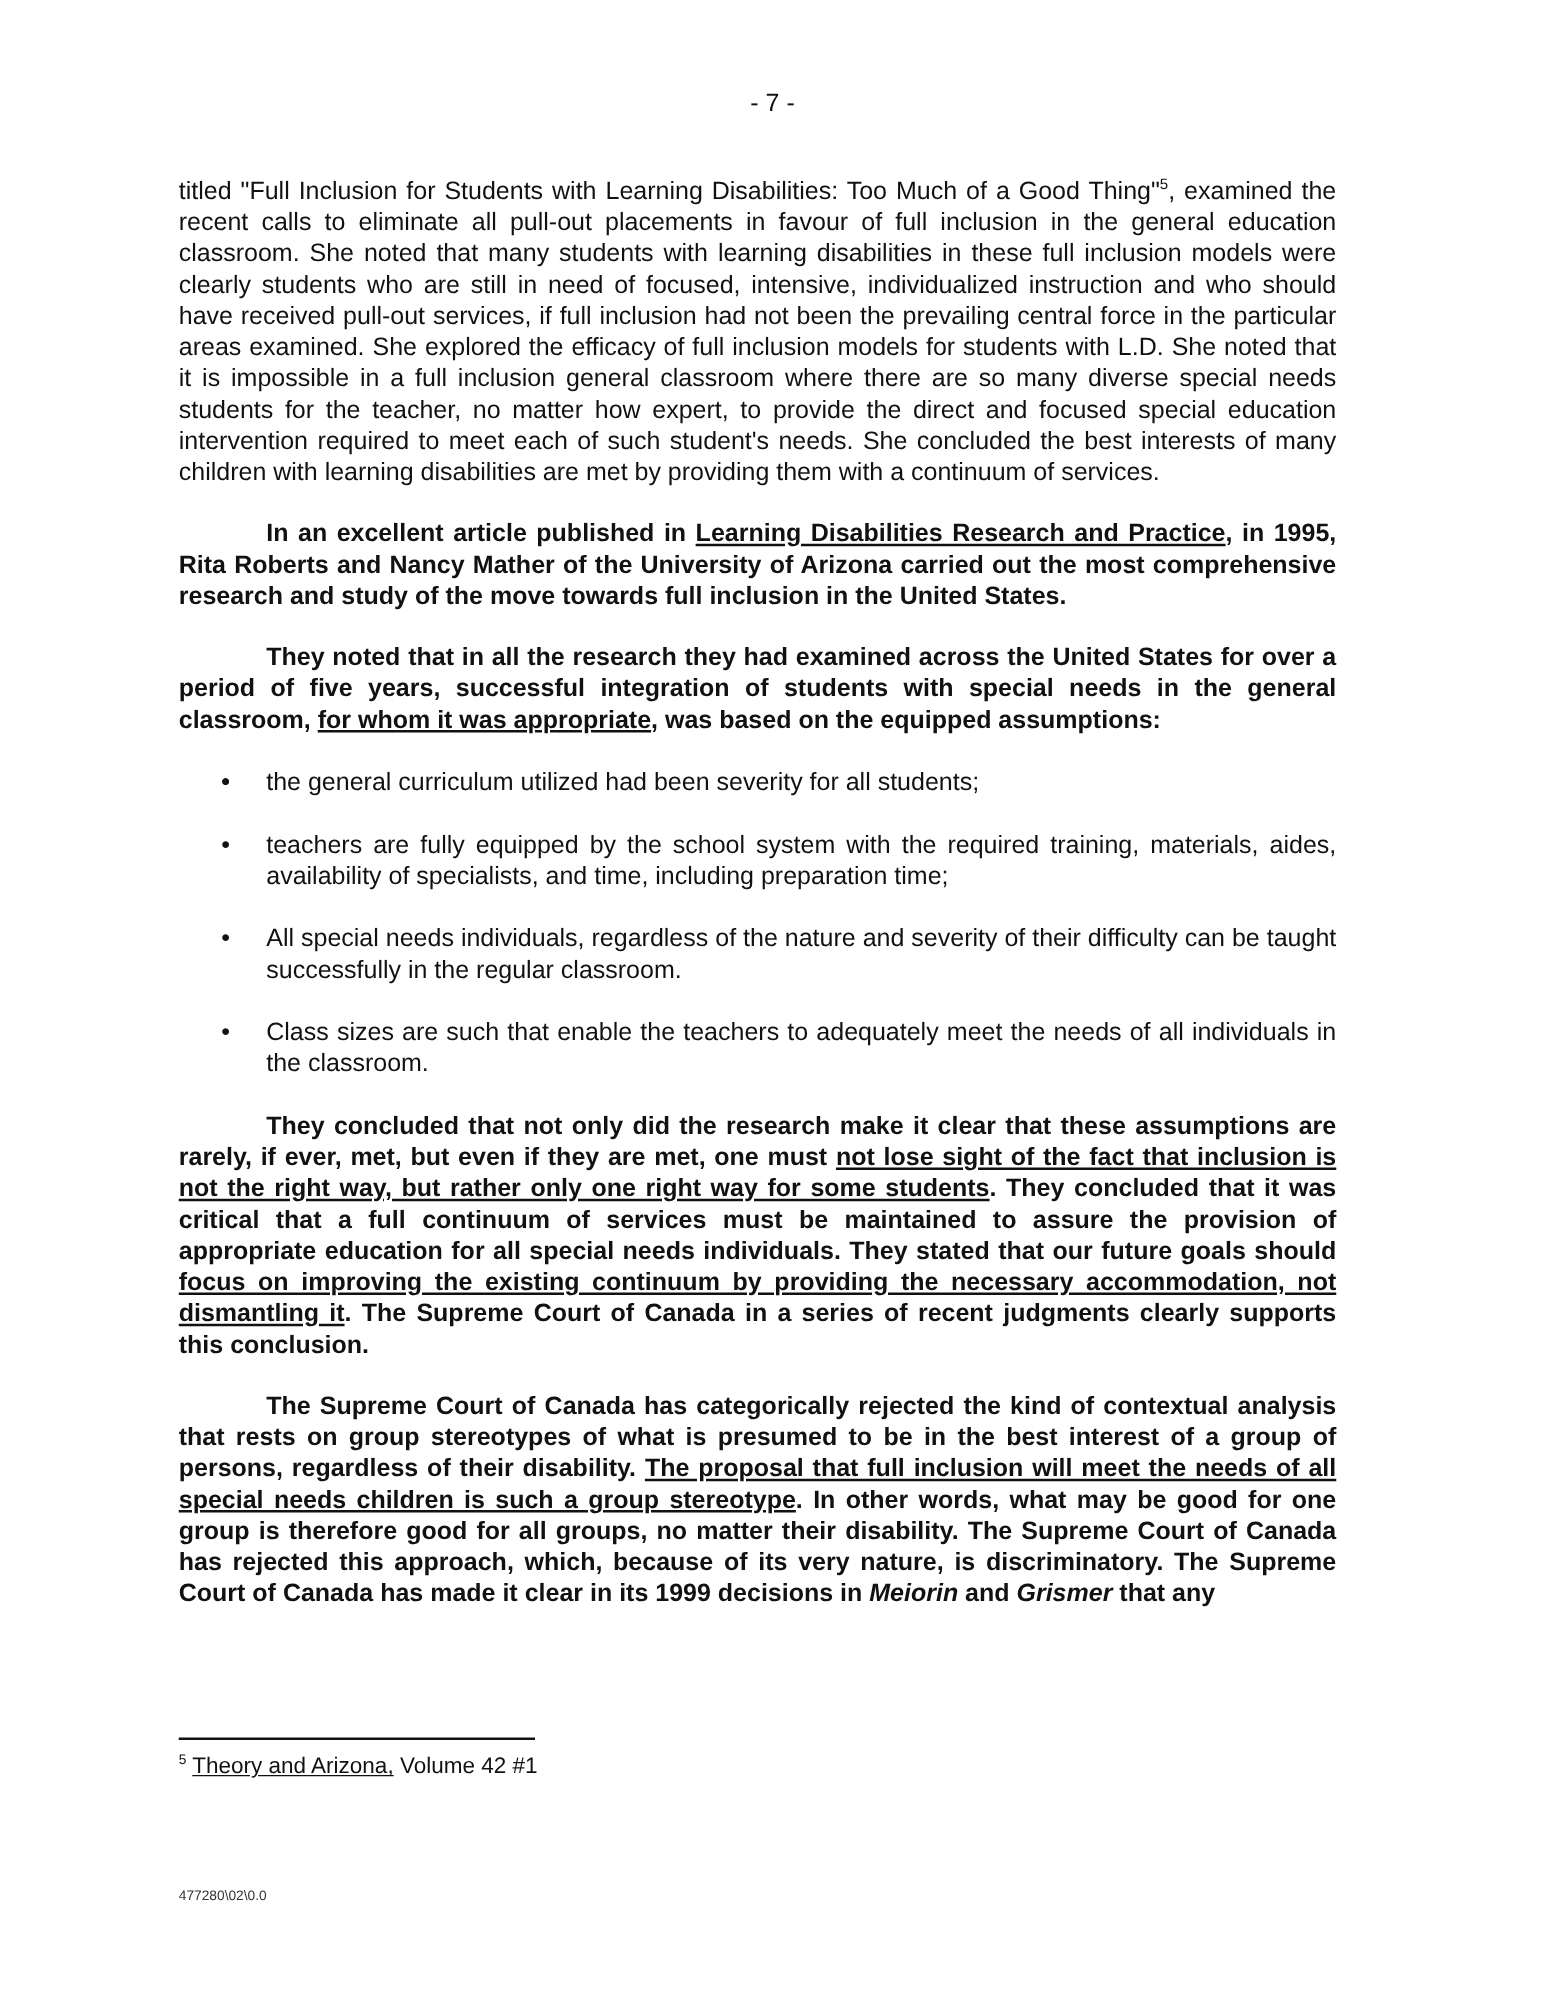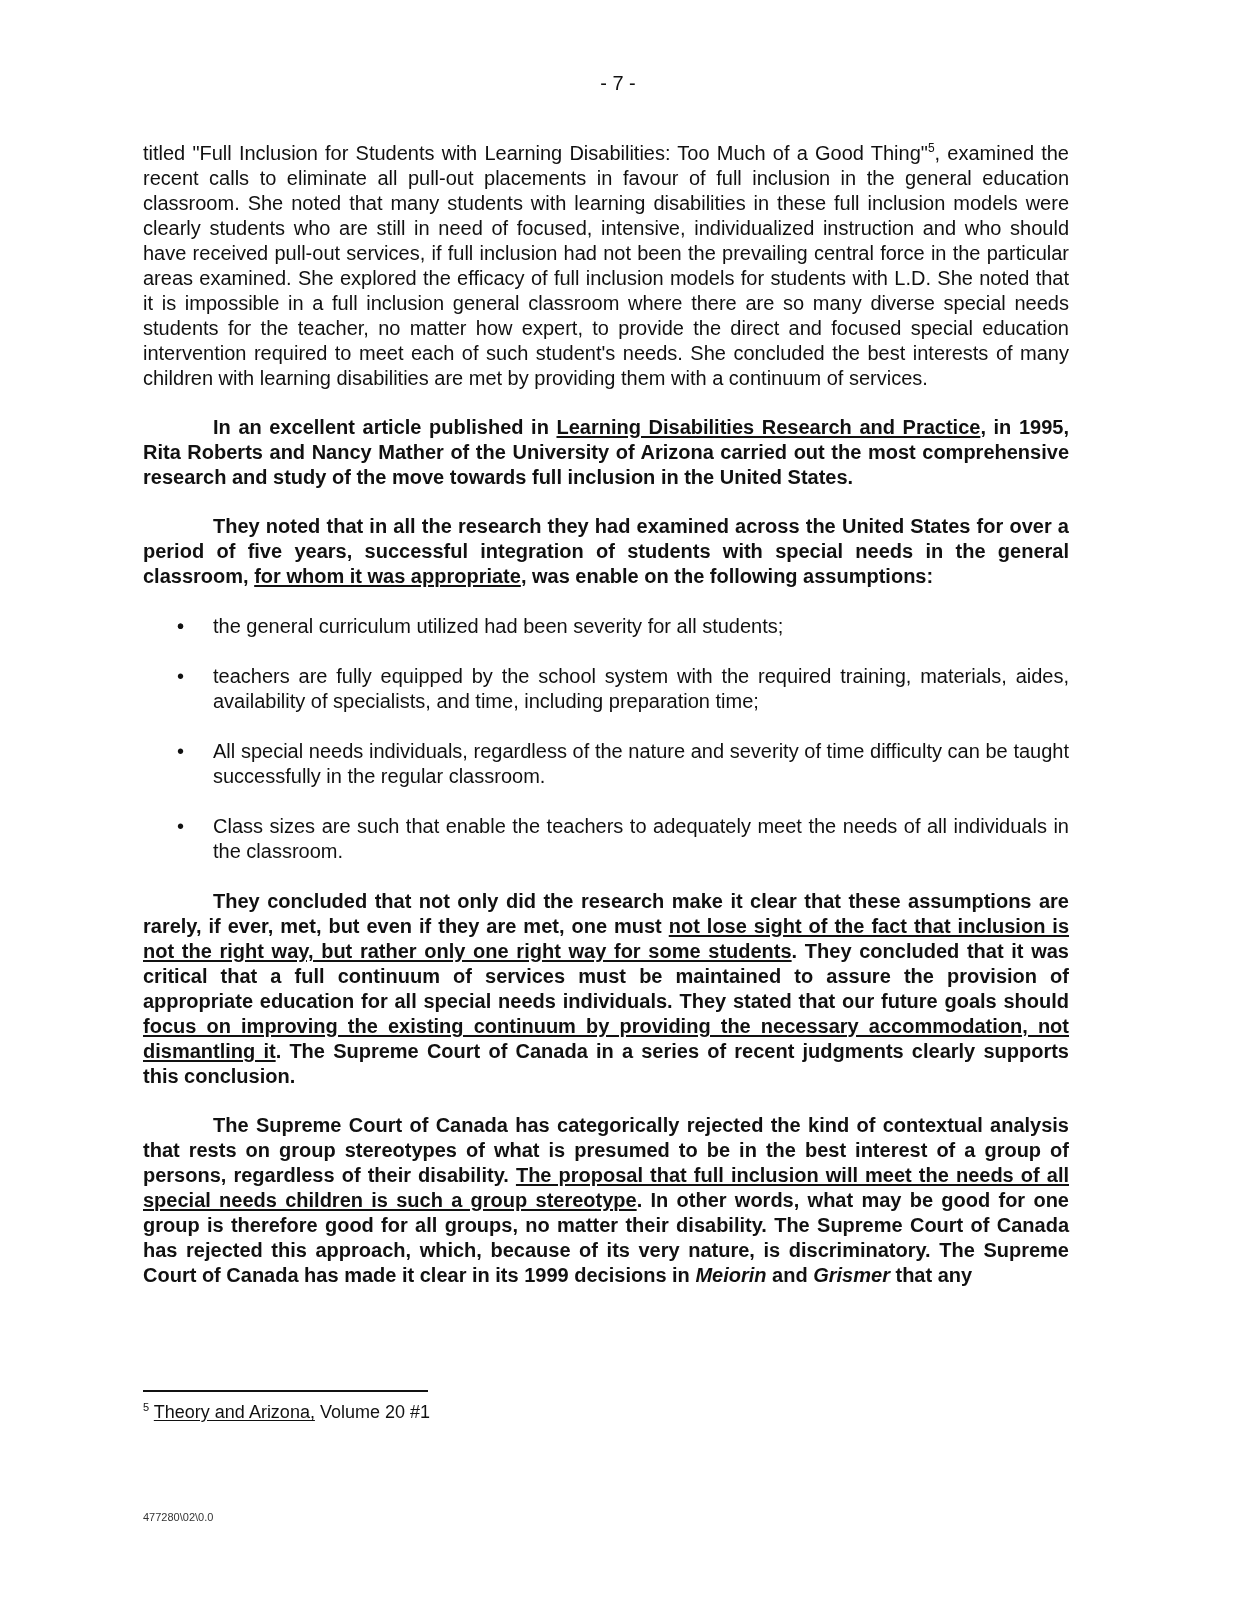--- a/index.html
+++ b/index.html
@@ -22,31 +22,31 @@
 </head>
 <body>
 
 <div class="page-num">- 7 -</div>
 
 <div class="body-text">
   <p><span>titled "Full Inclusion for Students with Learning Disabilities: Too Much of a Good Thing"</span><sup>5</sup><span>, examined the recent calls to eliminate all pull-out placements in favour of full inclusion in the general education classroom. She noted that many students with learning disabilities in these full inclusion models were clearly students who are still in need of focused, intensive, individualized instruction and who should have received pull-out services, if full inclusion had not been the prevailing central force in the particular areas examined. She explored the efficacy of full inclusion models for students with L.D. She noted that it is impossible in a full inclusion general classroom where there are so many diverse special needs students for the teacher, no matter how expert, to provide the direct and focused special education intervention required to meet each of such student's needs. She concluded the best interests of many children with learning disabilities are met by providing them with a continuum of services.</span></p>
 
   <p class="indent"><span>In an excellent article published in </span><u>Learning Disabilities Research and Practice</u><span>, in 1995, Rita Roberts and Nancy Mather of the University of Arizona carried out the most comprehensive research and study of the move towards full inclusion in the United States.</span></p>
 
-  <p class="indent"><span>They noted that in all the research they had examined across the United States for over a period of five years, successful integration of students with special needs in the general classroom, </span><u>for whom it was appropriate</u><span>, was enable on the following assumptions:</span></p>
+  <p class="indent"><span>They noted that in all the research they had examined across the United States for over a period of five years, successful integration of students with special needs in the general classroom, </span><u>for whom it was appropriate</u><span>, was based on the equipped assumptions:</span></p>
 
   <ul>
     <li><span class="bullet">•</span></li>
     <li><span class="bullet">•</span><span>the general curriculum utilized had been severity for all students;</span></li>
     <li><span class="bullet">•</span><span>teachers are fully equipped by the school system with the required training, materials, aides, availability of specialists, and time, including preparation time;</span></li>
-    <li><span class="bullet">•</span><span>All special needs individuals, regardless of the nature and severity of time difficulty can be taught successfully in the regular classroom.</span></li>
+    <li><span class="bullet">•</span><span>All special needs individuals, regardless of the nature and severity of their difficulty can be taught successfully in the regular classroom.</span></li>
     <li><span class="bullet">•</span><span>Class sizes are such that enable the teachers to adequately meet the needs of all individuals in the classroom.</span></li>
   </ul>
 
   <p class="indent"><span>They concluded that not only did the research make it clear that these assumptions are rarely, if ever, met, but even if they are met, one must </span><u>not lose sight of the fact that inclusion is not the right way, but rather only one right way for some students</u><span>. They concluded that it was critical that a full continuum of services must be maintained to assure the provision of appropriate education for all special needs individuals. They stated that our future goals should </span><u>focus on improving the existing continuum by providing the necessary accommodation, not dismantling it</u><span>. The Supreme Court of Canada in a series of recent judgments clearly supports this conclusion.</span></p>
 
   <p class="indent"><span>The Supreme Court of Canada has categorically rejected the kind of contextual analysis that rests on group stereotypes of what is presumed to be in the best interest of a group of persons, regardless of their disability. </span><u>The proposal that full inclusion will meet the needs of all special needs children is such a group stereotype</u><span>. In other words, what may be good for one group is therefore good for all groups, no matter their disability. The Supreme Court of Canada has rejected this approach, which, because of its very nature, is discriminatory. The Supreme Court of Canada has made it clear in its 1999 decisions in </span><i>Meiorin</i><span> and </span><i>Grismer</i><span> that any</span></p>
 </div>
 
 <div class="fn-rule"></div>
-<div class="footnote"><sup>5</sup> <u>Theory and Arizona,</u><span> Volume 20 #1</span></div>
+<div class="footnote"><sup>5</sup> <u>Theory and Arizona,</u><span> Volume 42 #1</span></div>
 
 <div class="doc-id">477280\02\0.0</div>
 
 </body></html>

